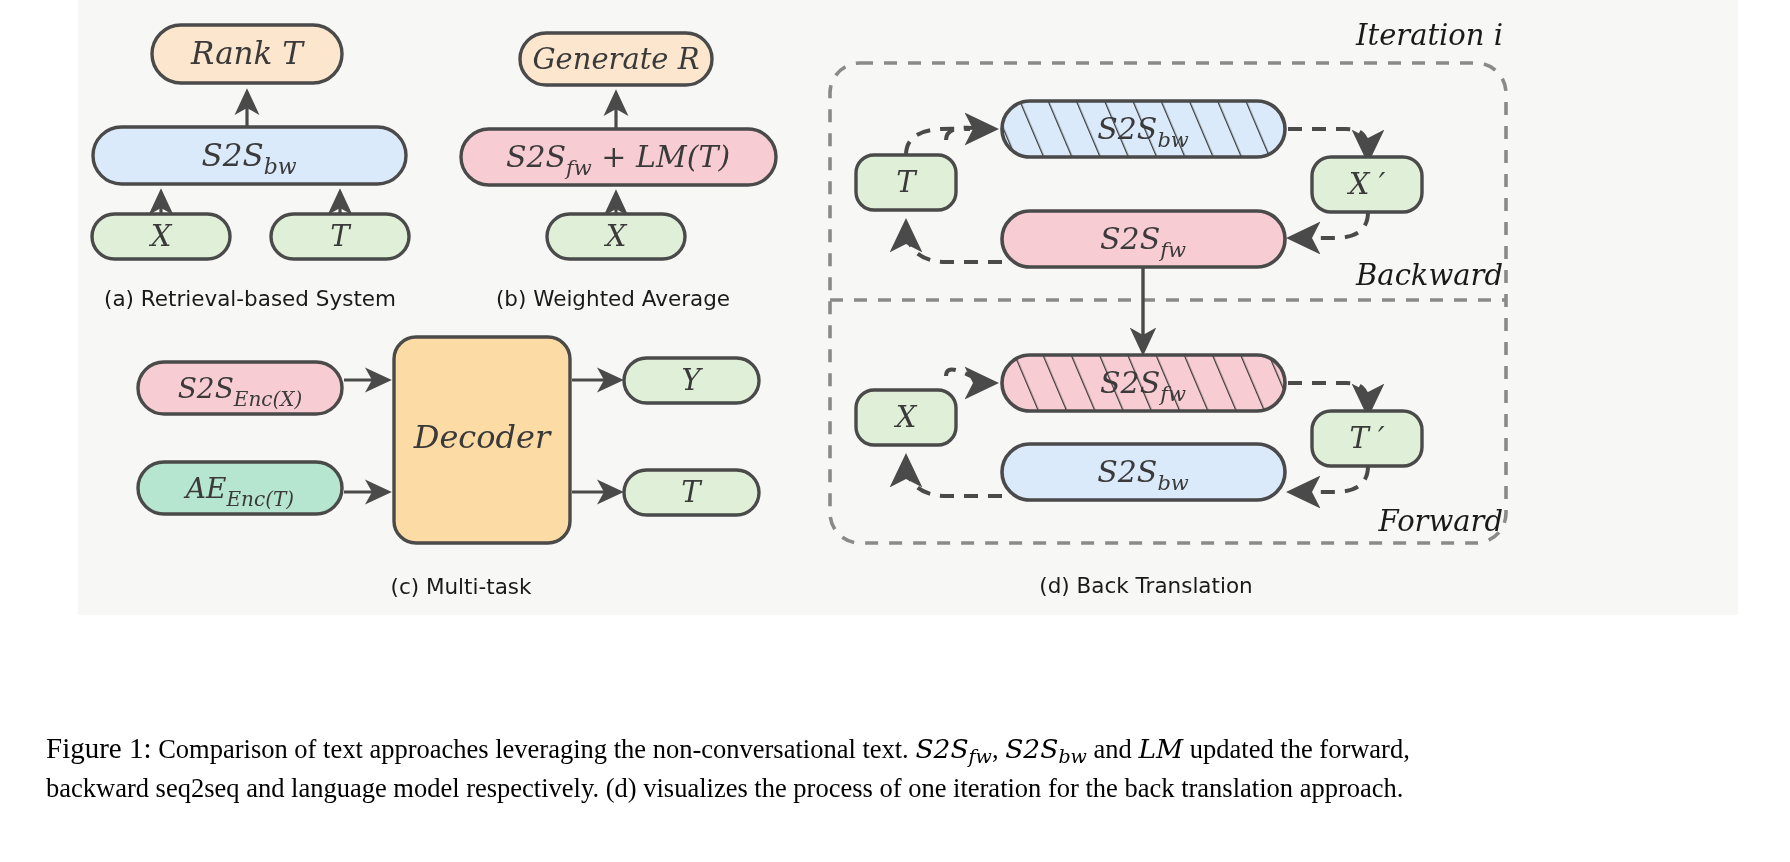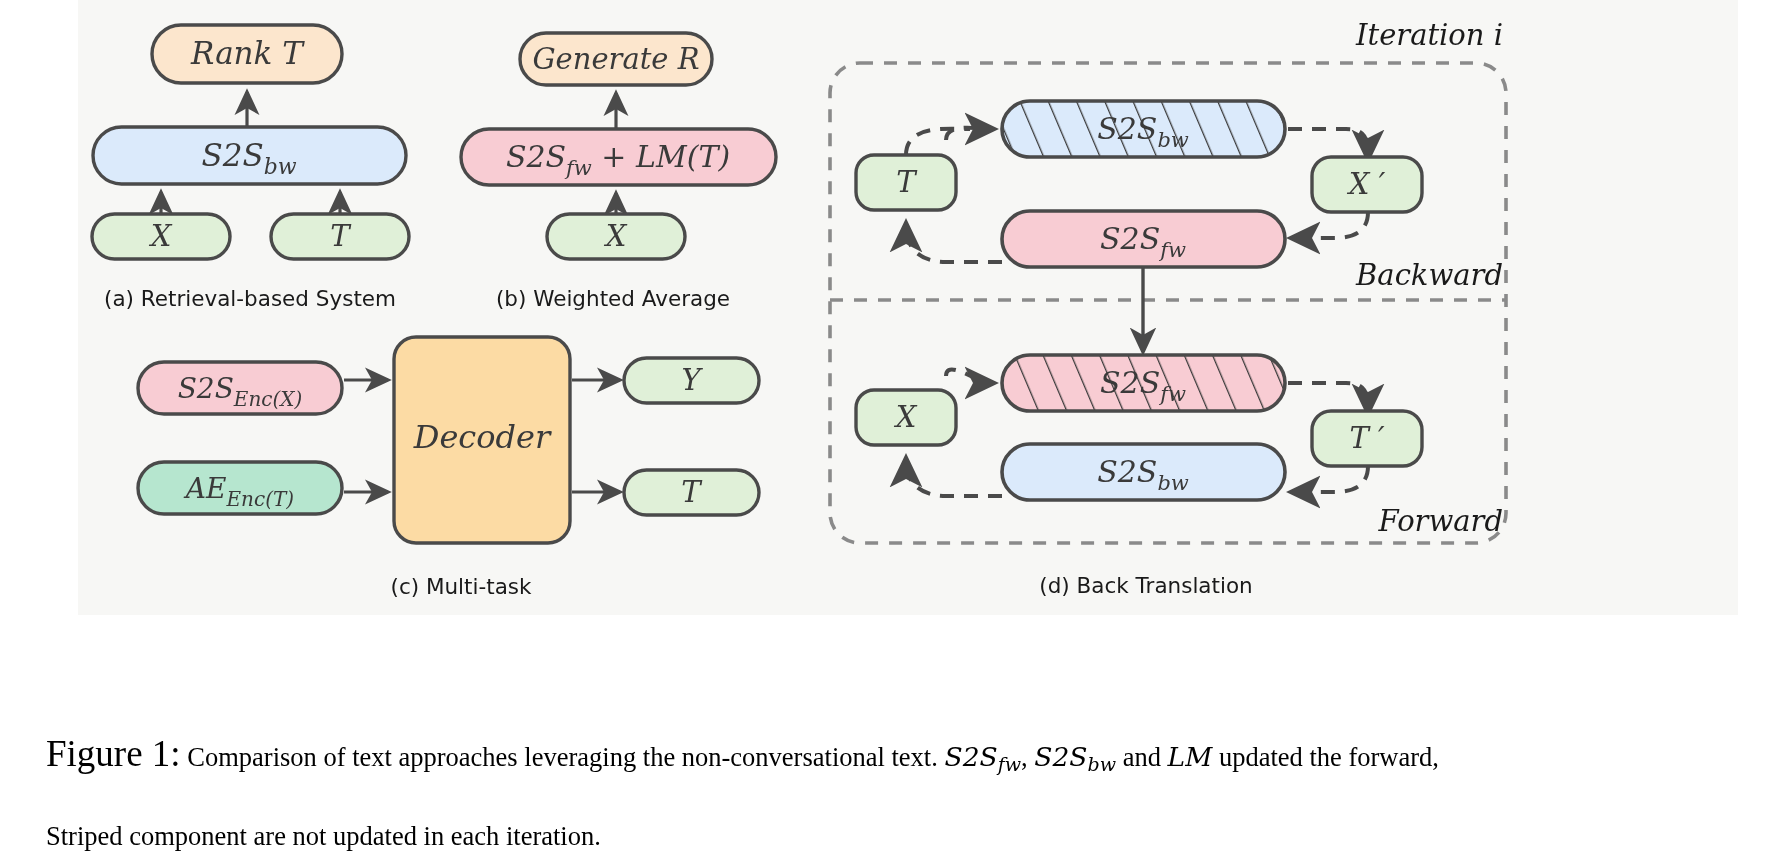--- a/index.html
+++ b/index.html
@@ -55,21 +55,21 @@
     left: 30px;
     top: 728px;
     width: 1740px;
     font-family: "Liberation Serif", "DejaVu Serif", serif;
     font-size: 26.5px;
     line-height: 1.42;
     color: #000000;
     text-align: left;
   }
   .figcaption .lead {
-    font-size: 37px;
+    font-size: 29px;
   }
   .mathit {
     font-family: "DejaVu Serif", "Liberation Serif", serif;
     font-style: italic;
   }
   .sub {
     font-size: 0.72em;
     vertical-align: -0.28em;
   }
 </style>
@@ -269,17 +269,17 @@
 
       <path d="M 986 496 L 930 496 C 906 496 890 484 890 461" fill="none" stroke="#4a4a4a" stroke-width="4" stroke-dasharray="14 10" marker-end="url(#arrowDash)"></path>
 
       <text class="panel-caption" x="1130" y="593" font-size="21.5" text-anchor="middle">(d) Back Translation</text>
     </g>
   </svg>
 
   <div class="figcaption">
     <span class="lead">Figure 1:</span><span> Comparison of text approaches leveraging the non-conversational text. </span><span class="mathit"><span>S2S</span><span class="sub">fw</span></span><span>, </span><span class="mathit"><span>S2S</span><span class="sub">bw</span></span><span> and </span><span class="mathit">LM</span><span> updated the forward,</span>
     <br>
+    <span>backward seq2seq and language model respectively. (d) visualizes the process of one iteration for the back translation approach.</span>
     <br>
-    <span>Striped component are not updated in each iteration.</span>
   </div>
 
 </div>
 
 </body></html>

